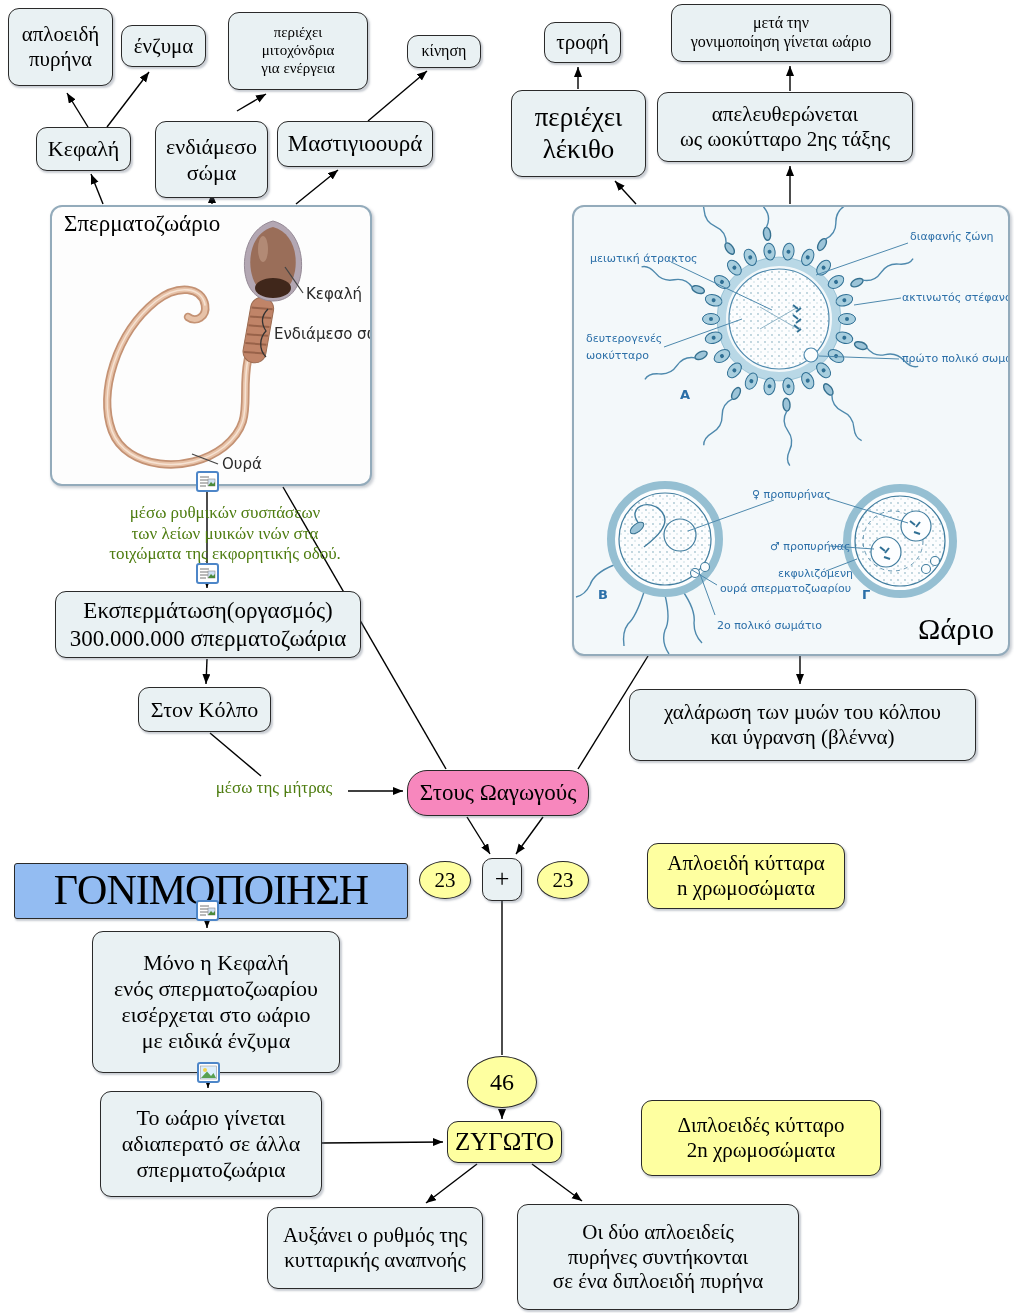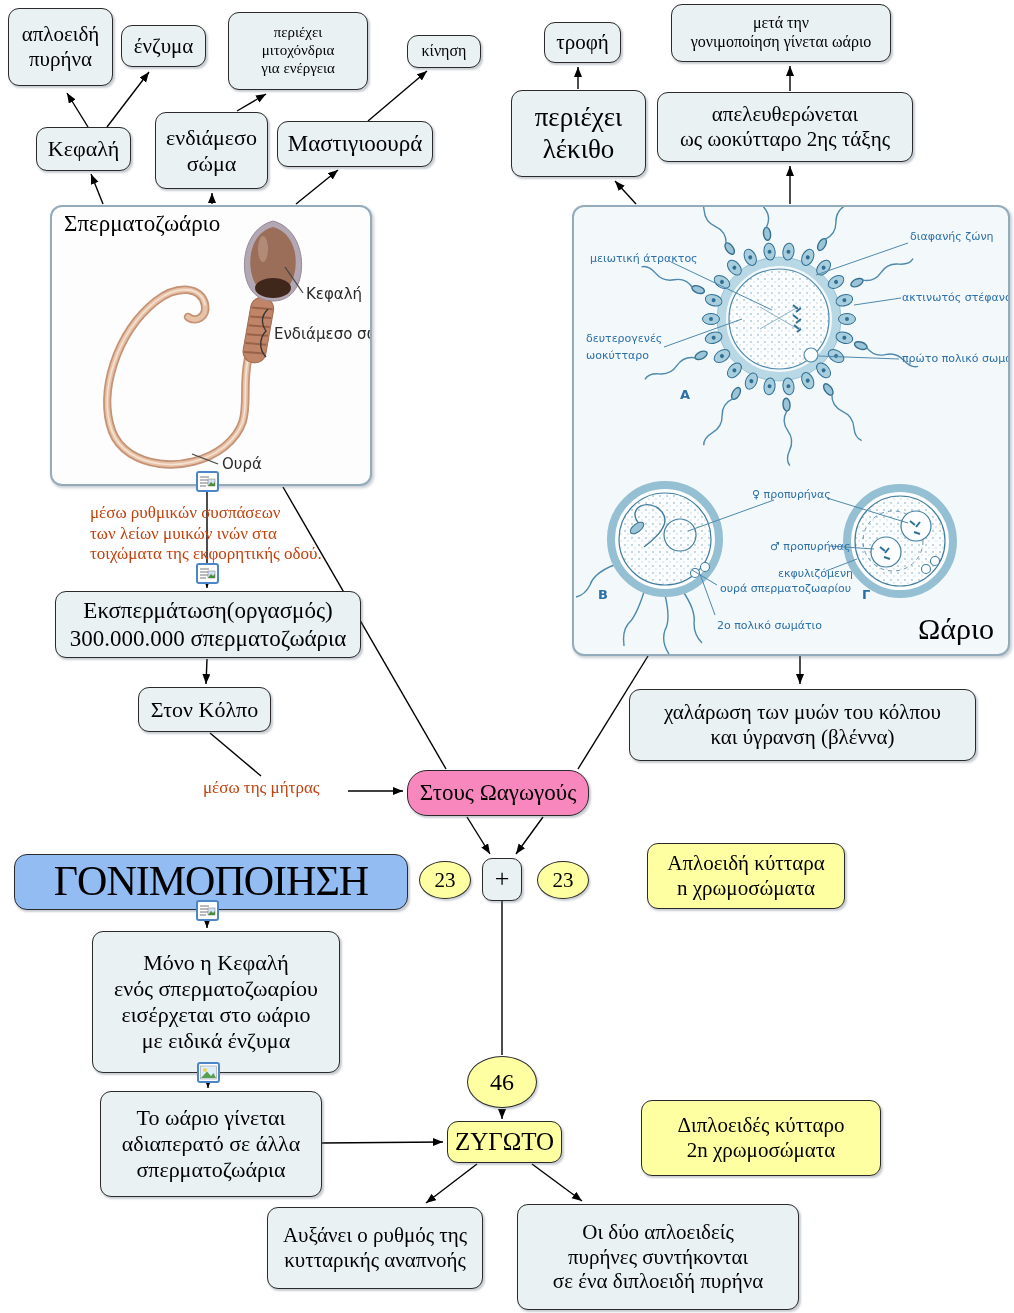--- a/index.html
+++ b/index.html
@@ -5,23 +5,23 @@
   html,body{margin:0;padding:0;background:#ffffff;}
   .stage{position:relative;width:1014px;height:1313px;background:#fff;overflow:hidden;
          font-family:"Liberation Serif","DejaVu Serif",serif;}
   .wires{position:absolute;left:0;top:0;pointer-events:none;}
   .node{position:absolute;box-sizing:border-box;display:flex;align-items:center;justify-content:center;
         text-align:center;background:var(--concept-fill);border:1.4px solid var(--concept-border);
         border-radius:11px;color:#000;line-height:1.18;white-space:pre-line;padding:2px 6px;
         box-shadow:1.5px 2px 2px rgba(100,112,128,.35);}
   .ellipse{border-radius:50%;background:var(--yellow);text-align:right;}
   .pink{background:var(--pink);border-radius:20px;}
-  .blue{background:var(--blue);border-radius:13px;letter-spacing:-1px;}
+  .blue{background:var(--blue);border-radius:3px;letter-spacing:-1px;margin-top:9px;}
   .yellow{background:var(--yellow);}
-  .freetext{position:absolute;box-sizing:border-box;color:#c2410c;line-height:1.22;
+  .freetext{position:absolute;box-sizing:border-box;text-align:center;color:#4d7c0f;line-height:1.22;
         white-space:pre-line;}
   .figbox{position:absolute;box-sizing:border-box;border:2px solid #93abbb;border-radius:12px;
         box-shadow:1.5px 2px 3px rgba(100,112,128,.35);}
   .figtitle{position:absolute;color:#000;}
   .res-icon{position:absolute;width:23px;height:21px;}
   text.eglbl{font-family:"DejaVu Sans",sans-serif;font-size:11px;fill:var(--figure-blue);}
   text.eglet{font-family:"DejaVu Sans",sans-serif;font-size:13px;fill:var(--figure-blue);font-weight:bold;}
   text.splbl{font-family:"DejaVu Sans",sans-serif;font-size:15px;fill:#2a2a2a;}
 </style>
 </head>
@@ -67,21 +67,21 @@
   </svg>
 
   <div class="node" style="left:8px;top:8px;width:105px;height:78px;font-size:21px">απλοειδή
 πυρήνα</div>
   <div class="node" style="left:121px;top:25px;width:85px;height:42px;font-size:21px">ένζυμα</div>
   <div class="node" style="left:228px;top:12px;width:140px;height:78px;font-size:15px">περιέχει
 μιτοχόνδρια
 για ενέργεια</div>
   <div class="node" style="left:407px;top:35px;width:74px;height:33px;font-size:16px">κίνηση</div>
   <div class="node" style="left:36px;top:127px;width:95px;height:44px;font-size:22px">Κεφαλή</div>
-  <div class="node" style="left:155px;top:112px;width:113px;height:77px;font-size:22px">ενδιάμεσο
+  <div class="node" style="left:155px;top:121px;width:113px;height:77px;font-size:22px">ενδιάμεσο
 σώμα</div>
   <div class="node" style="left:277px;top:121px;width:156px;height:46px;font-size:23px">Μαστιγιοουρά</div>
   <div class="node" style="left:544px;top:22px;width:77px;height:41px;font-size:21px">τροφή</div>
   <div class="node" style="left:671px;top:4px;width:220px;height:58px;font-size:16px">μετά την
 γονιμοποίηση γίνεται ωάριο</div>
   <div class="node" style="left:511px;top:90px;width:135px;height:87px;font-size:27px">περιέχει
 λέκιθο</div>
   <div class="node" style="left:657px;top:92px;width:256px;height:70px;font-size:21px">απελευθερώνεται
 ως ωοκύτταρο 2ης τάξης</div>
 

